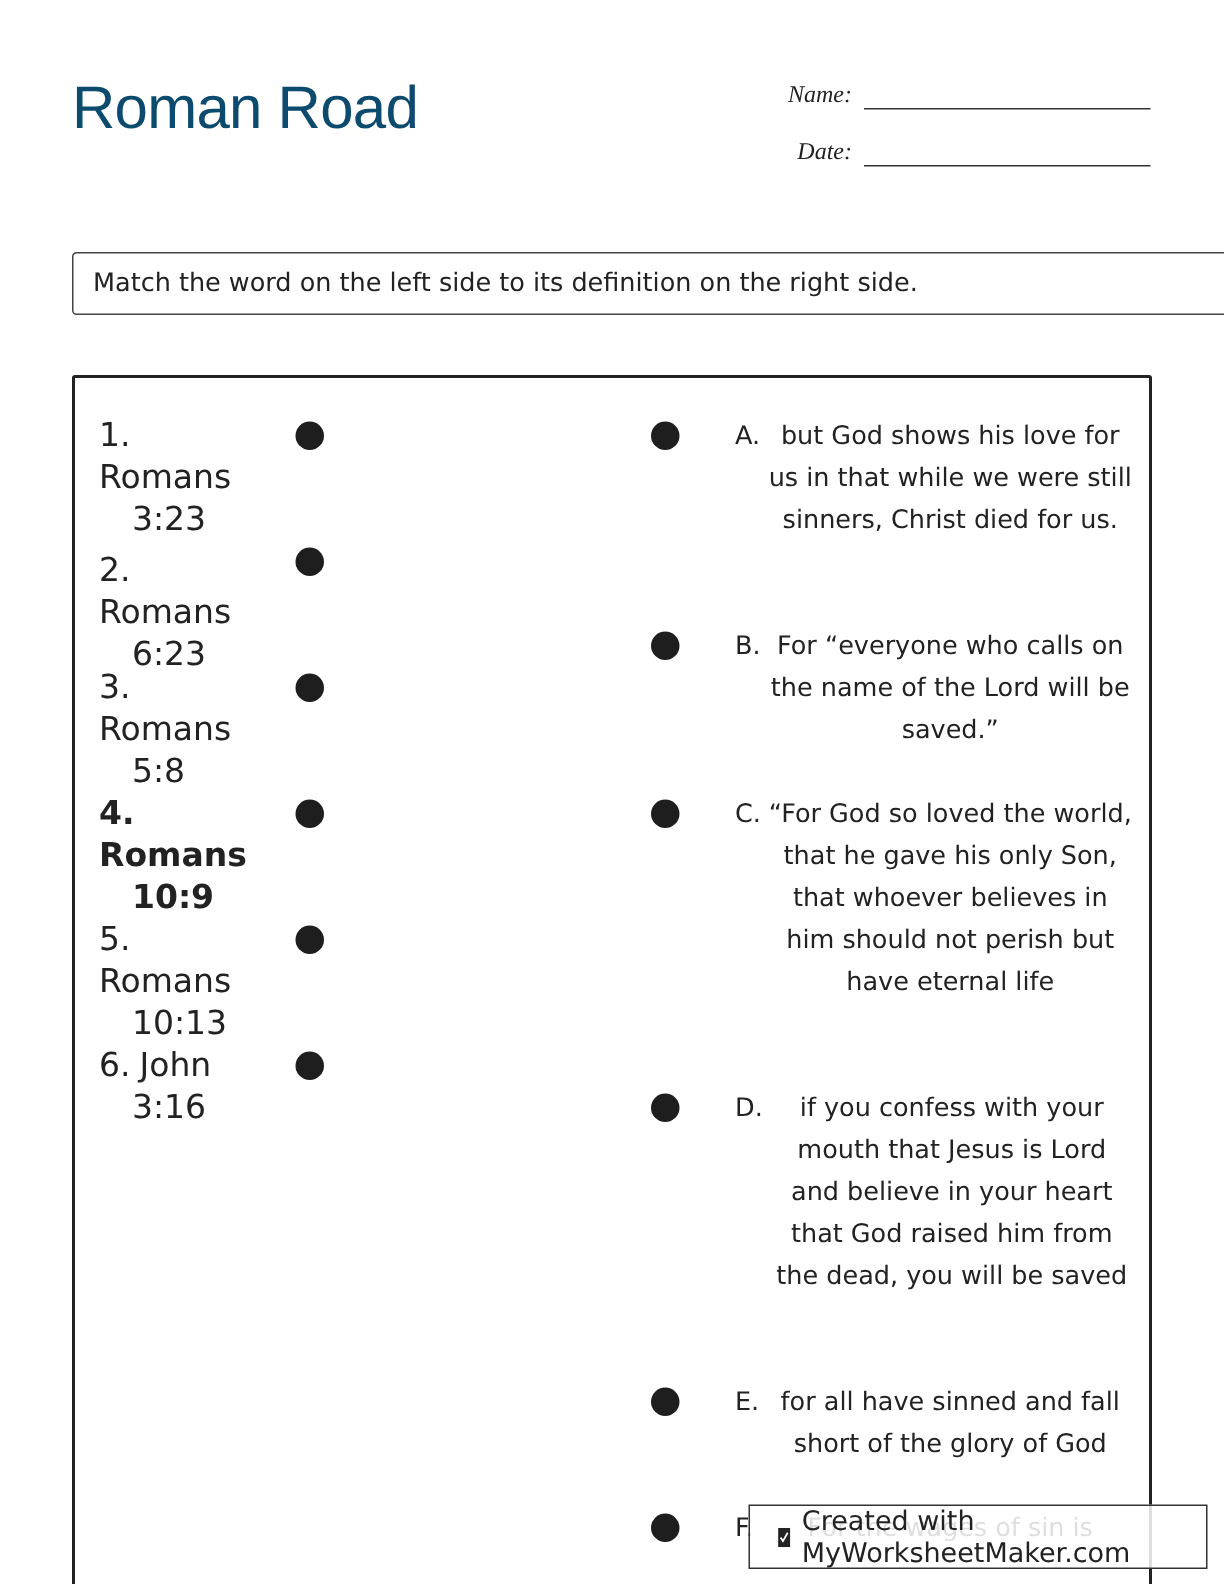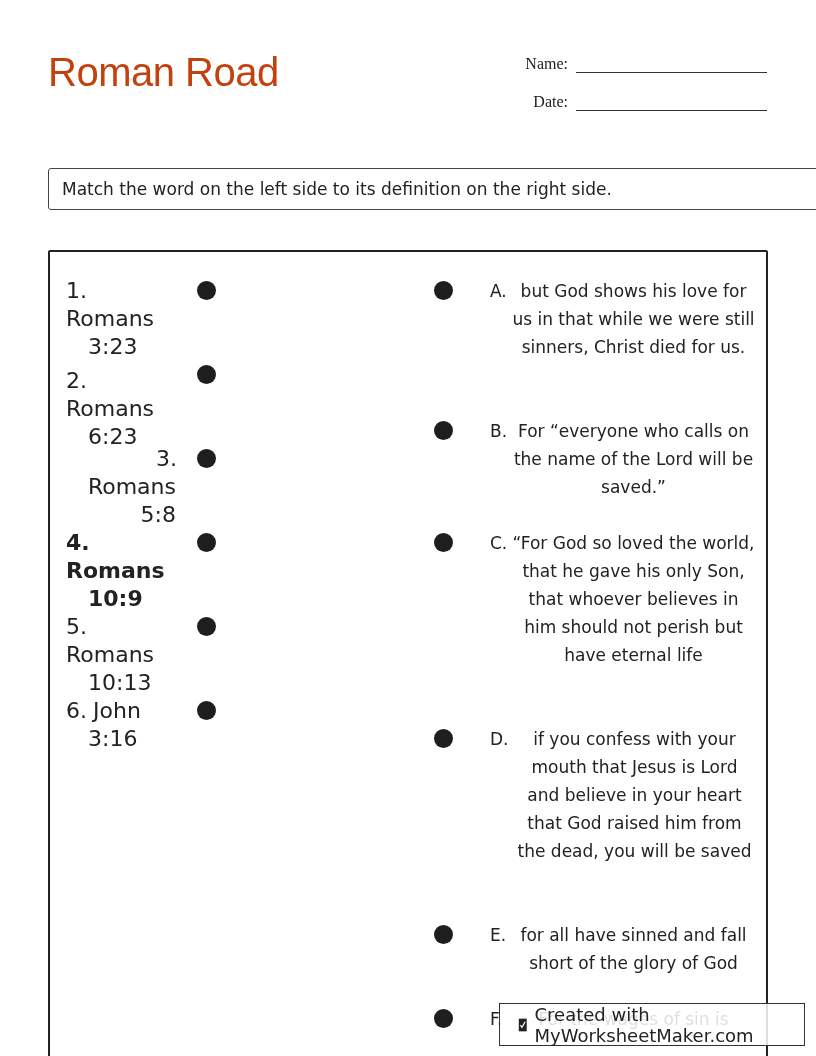--- a/index.html
+++ b/index.html
@@ -15,36 +15,37 @@
       font-family: "DejaVu Sans", sans-serif;
       color: #222;
     }
     .title {
       position: absolute;
       left: 48px;
       top: 50px;
       font-size: 40px;
       font-weight: normal;
       letter-spacing: -0.5px;
-      color: #c2410c;
+      color: #0c4a6e;
       margin: 0;
       font-family: "Liberation Sans", sans-serif;
     }
     .field-row {
       position: absolute;
       display: flex;
       align-items: flex-end;
     }
     .field-label {
       font-family: "Liberation Serif", serif;
       font-size: 16px;
       color: #222;
       text-align: right;
       width: 60px;
       margin-right: 8px;
+      font-style: italic;
     }
     .field-line {
       width: 191px;
       border-bottom: 1.5px solid #333;
       height: 18px;
     }
     .instructions {
       position: absolute;
       left: 48px;
       top: 168px;
@@ -157,21 +158,21 @@
 </div>
 <div class="dot" style="left:197px; top:281px;"></div>
 
 <div class="left-item" style="top:367px;">
   <span class="num">2.</span>
   <span>Romans</span>
   <span class="cont">6:23</span>
 </div>
 <div class="dot" style="left:197px; top:365px;"></div>
 
-<div class="left-item" style="top:445px;text-align:right;">
+<div class="left-item" style="top:445px;">
   <span class="num">3.</span>
   <span>Romans</span>
   <span class="cont">5:8</span>
 </div>
 <div class="dot" style="left:197px; top:449px;"></div>
 
 <div class="left-item" style="top:529px;font-weight:bold;">
   <span class="num">4.</span>
   <span>Romans</span>
   <span class="cont">10:9</span>

